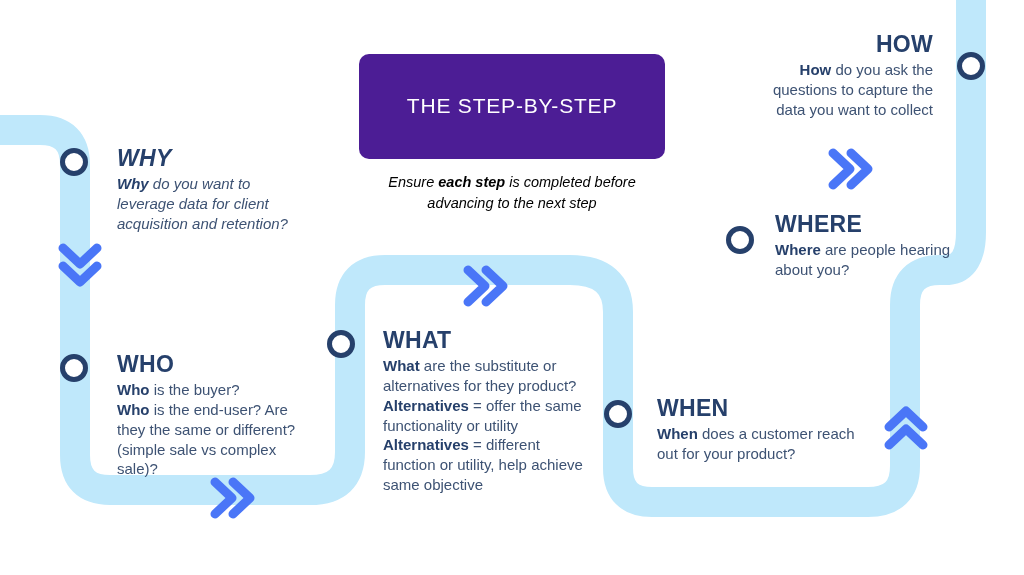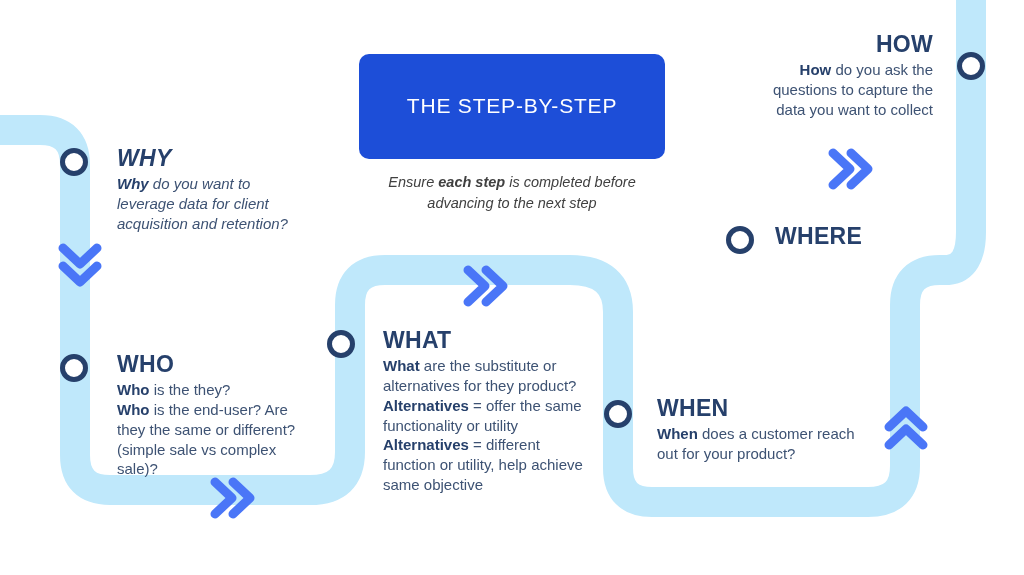--- a/index.html
+++ b/index.html
@@ -24,21 +24,21 @@
     pointer-events: none;
   }
 
   
   .title-card {
     position: absolute;
     left: 359px;
     top: 54px;
     width: 306px;
     height: 105px;
-    background: #1d4ed8;
+    background: #4c1d95;
     border-radius: 10px;
     display: flex;
     flex-direction: column;
     align-items: center;
     justify-content: center;
     color: #ffffff;
   }
   .title-line1 {
     font-size: 21px;
     font-weight: 400;
@@ -54,21 +54,21 @@
   }
   .subtitle {
     position: absolute;
     left: 359px;
     top: 172px;
     width: 306px;
     text-align: center;
     font-style: italic;
     font-size: 14.5px;
     line-height: 1.45;
-    color: #404040;
+    color: #000000;
   }
   .subtitle b { font-weight: 700; font-style: italic; }
 
   
   .step { position: absolute; }
   .step .step-title {
     font-size: 23px;
     font-weight: 700;
     color: #26406b;
     letter-spacing: 0.3px;
@@ -80,21 +80,21 @@
     line-height: 1.32;
     color: #3d5273;
   }
   .step .step-body b { font-weight: 700; color: #26406b; }
   .step.align-right { text-align: right; }
 
   #step-why   { left: 117px; top: 146px; width: 190px; font-style: italic; }
   #step-who   { left: 117px; top: 352px; width: 190px; }
   #step-what  { left: 383px; top: 328px; width: 210px; }
   #step-when  { left: 657px; top: 396px; width: 215px; }
-  #step-where { left: 775px; top: 224px; width: 200px; }
+  #step-where { left: 775px; top: 212px; width: 200px; }
   #step-how   { left: 748px; top: 32px;  width: 185px; }
 
   
   .node {
     position: absolute;
     width: 28px;
     height: 28px;
     border-radius: 50%;
     background: #ffffff;
     border: 5px solid #26406b;
@@ -167,35 +167,36 @@
   </div>
   <div class="subtitle"><span>Ensure </span><b>each step</b><span> is completed before advancing to the next step</span></div>
 
   <div class="step" id="step-why">
     <div class="step-title">WHY</div>
     <div class="step-body"><b>Why</b><span> do you want to leverage data for client acquisition and retention?</span></div>
   </div>
 
   <div class="step" id="step-who">
     <div class="step-title">WHO</div>
-    <div class="step-body"><b>Who</b><span> is the they?</span><br><b>Who</b><span> is the end-user? Are they the same or different? (simple sale vs complex sale)?</span></div>
+    <div class="step-body"><b>Who</b><span> is the buyer?</span><br><b>Who</b><span> is the end-user? Are they the same or different? (simple sale vs complex sale)?</span></div>
   </div>
 
   <div class="step" id="step-what">
     <div class="step-title">WHAT</div>
     <div class="step-body"><b>What</b><span> are the substitute or alternatives for they product?</span><br><b>Alternatives</b><span> =  offer the same functionality or utility</span><br><b>Alternatives</b><span> = different function or utility, help achieve same objective</span></div>
   </div>
 
   <div class="step" id="step-when">
     <div class="step-title">WHEN</div>
     <div class="step-body"><b>When</b><span> does a customer reach out for your product?</span></div>
   </div>
 
   <div class="step" id="step-where">
     <div class="step-title">WHERE</div>
+    <div class="step-body"><b>Where</b><span> are people hearing about you?</span></div>
   </div>
 
   <div class="step align-right" id="step-how">
     <div class="step-title">HOW</div>
     <div class="step-body"><b>How</b><span> do you ask the questions to capture the data you want to collect</span></div>
   </div>
 
 </div>
 
 </body></html>

